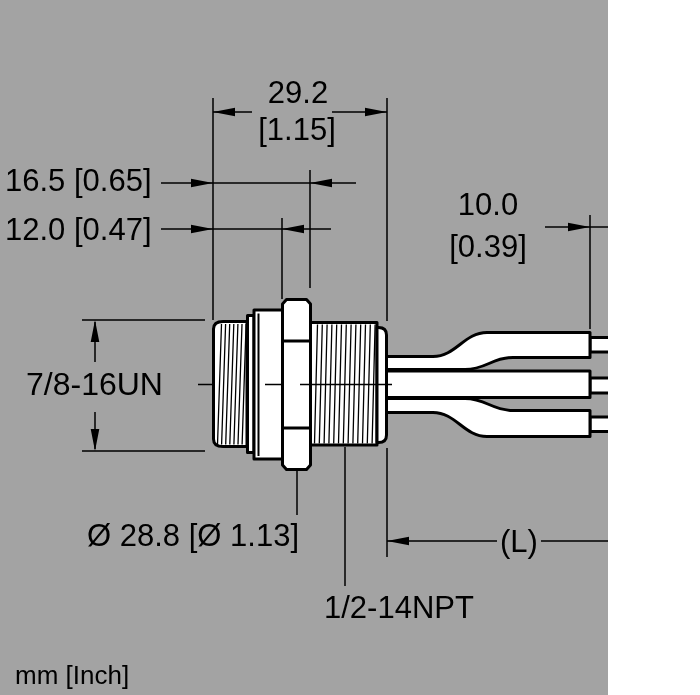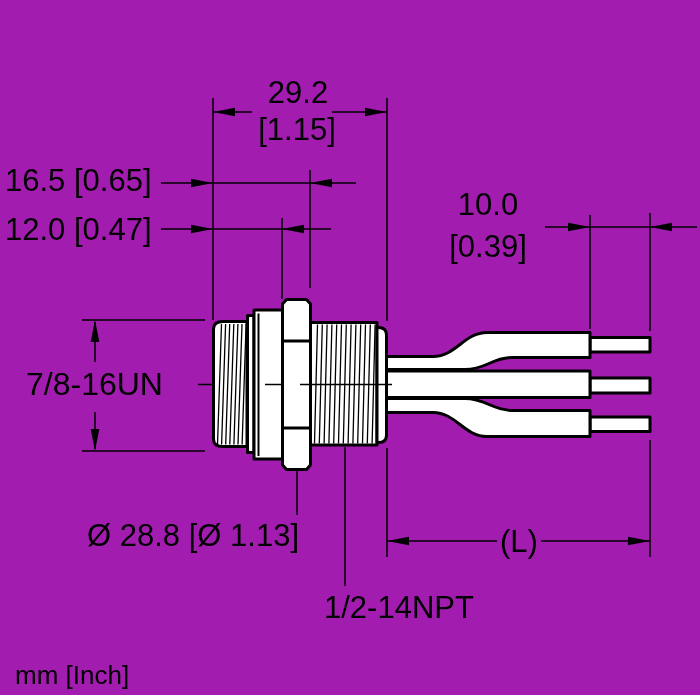--- a/index.html
+++ b/index.html
@@ -1,16 +1,16 @@
 <!DOCTYPE html>
 <html><head>
 <meta charset="utf-8">
 <style>
   html,body{margin:0;padding:0;background:#ffffff;}
-  .stage{position:relative;width:700px;height:695px;background:#a21caf;overflow:hidden;}
+  .stage{position:relative;width:608px;height:695px;background:#a3a3a3;overflow:hidden;}
   svg{display:block;}
   .dim-text{font-family:"Liberation Sans","DejaVu Sans",sans-serif;fill:#000000;font-size:31px;}
   .dim-text-sm{font-family:"Liberation Sans","DejaVu Sans",sans-serif;fill:#000000;font-size:26px;}
   .thread-label{font-family:"Liberation Sans","DejaVu Sans",sans-serif;fill:#000000;font-size:32px;}
   .outline{fill:#ffffff;stroke:#000000;stroke-width:3;stroke-linejoin:round;}
   .thin{fill:none;stroke:#000000;stroke-width:1.5;}
   .hatch{fill:none;stroke:#000000;stroke-width:1.3;}
   .facet{fill:none;stroke:#000000;stroke-width:3;}
   .arrow{fill:#000000;stroke:none;}
 </style>

